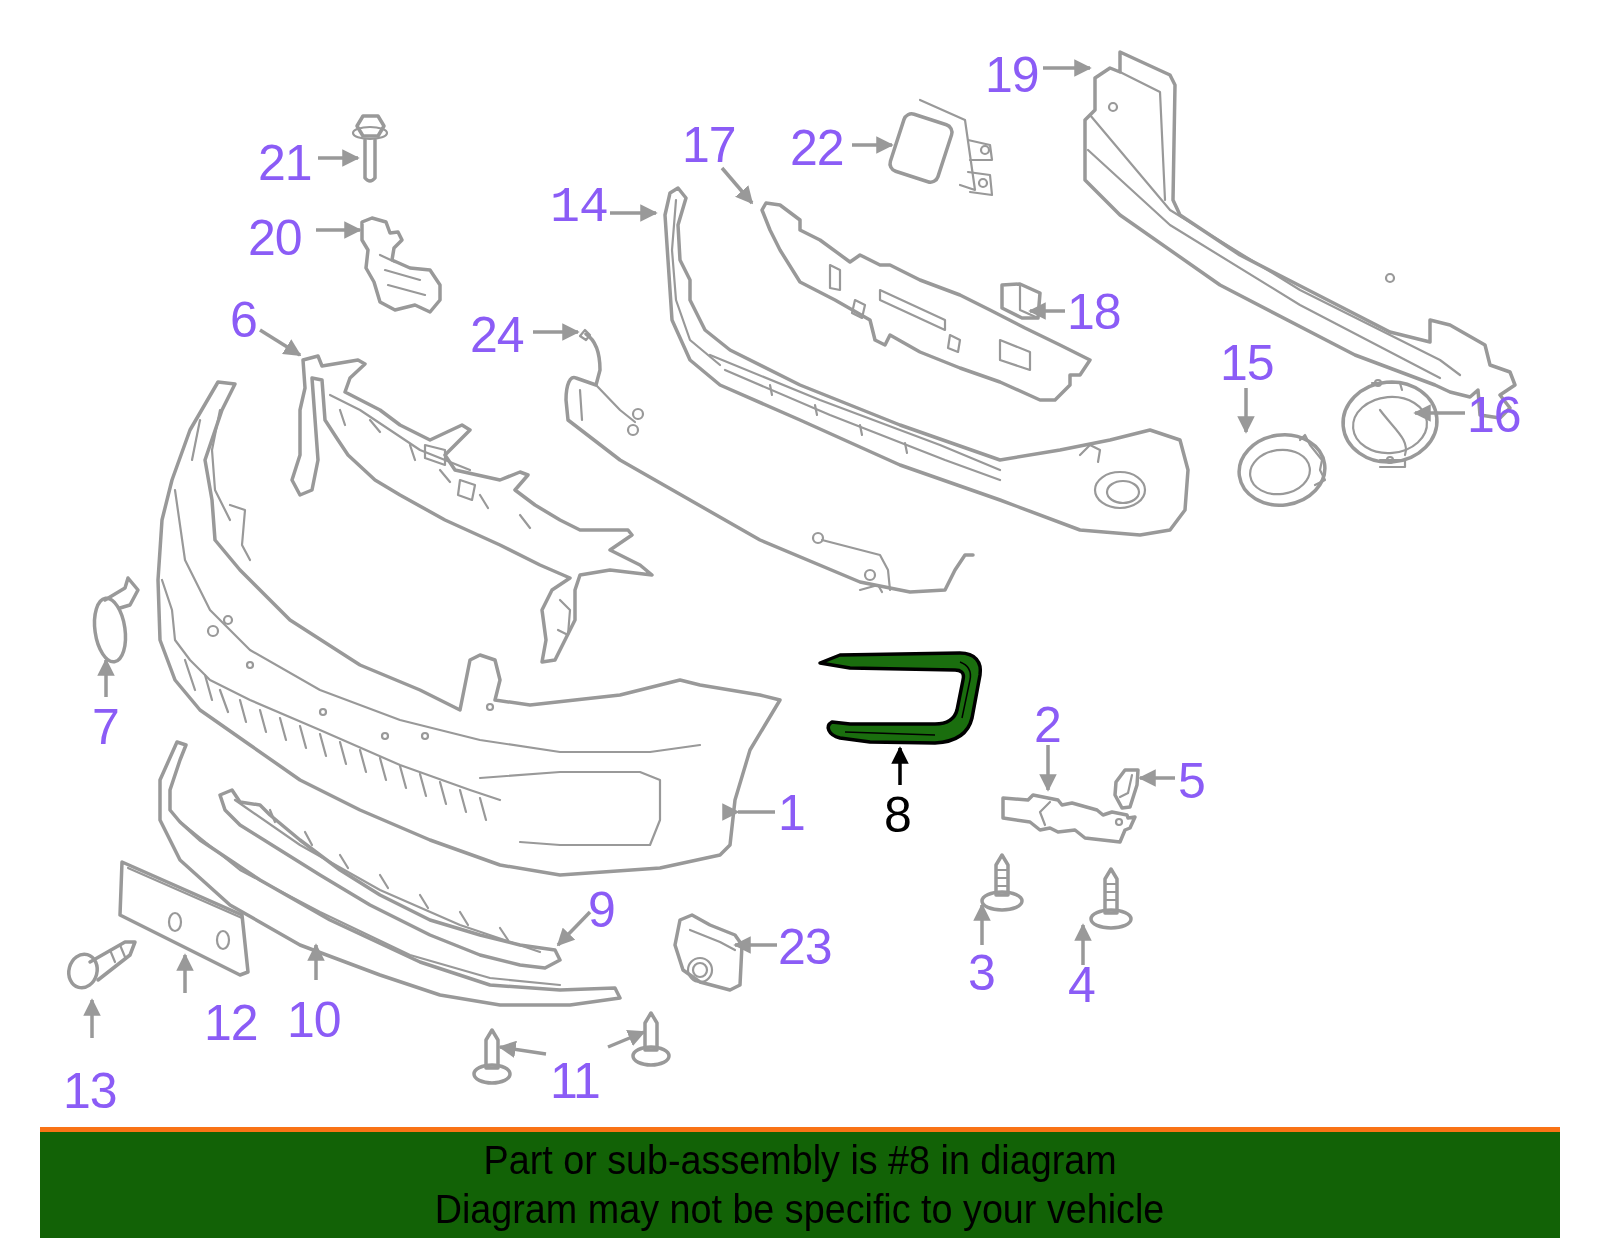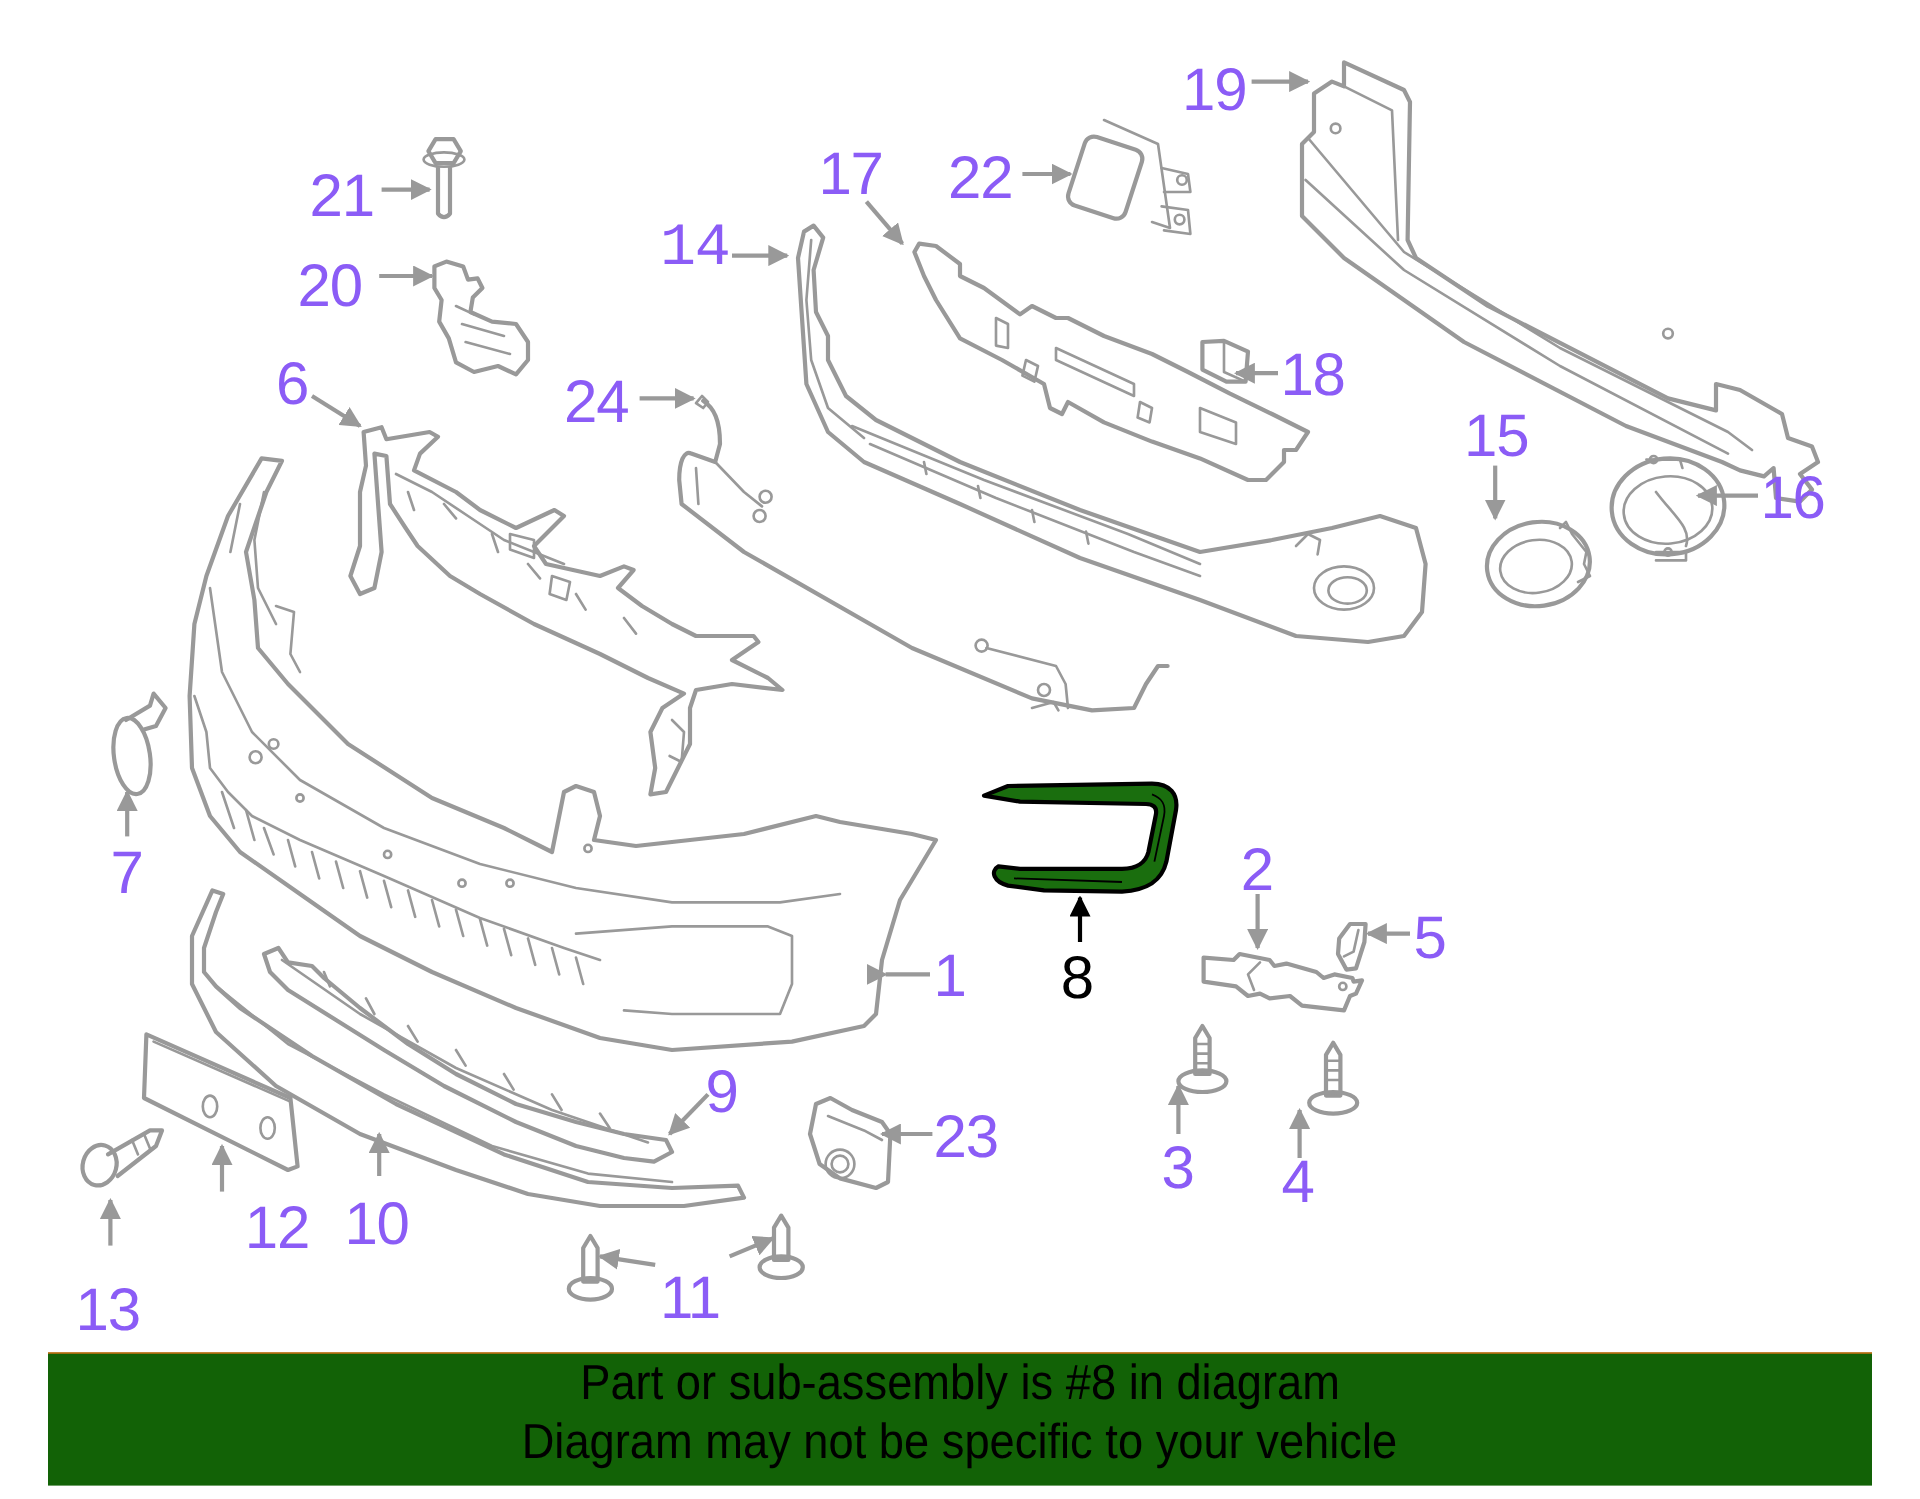--- a/index.html
+++ b/index.html
@@ -1,20 +1,20 @@
 <!DOCTYPE html>
 <html><head>
 <meta charset="utf-8">
 <style>
   html, body { margin: 0; padding: 0; background: #ffffff; }
   body { width: 1600px; height: 1249px; position: relative; overflow: hidden; font-family: "Liberation Sans", sans-serif; }
   #diagram { position: absolute; left: 0; top: 0; width: 1600px; height: 1249px; }
   .callout { position: absolute; font-family: "Liberation Sans", sans-serif; font-size: 50px; color: #8b5cf6; line-height: 1; letter-spacing: -1px; white-space: nowrap; }
   .callout.hl { color: #000000; }
-  .banner { position: absolute; left: 40px; top: 1127px; width: 1520px; height: 111px; background: #126206; border-top: 1px solid #f97316; box-sizing: border-box; display: flex; flex-direction: column; align-items: center; }
+  .banner { position: absolute; left: 40px; top: 1127px; width: 1520px; height: 111px; background: #126206; border-top: 5px solid #f97316; box-sizing: border-box; display: flex; flex-direction: column; align-items: center; justify-content: center; }
   .banner-line { font-family: "Liberation Sans", sans-serif; font-size: 41px; color: #000000; line-height: 49px; transform: scaleX(0.92); white-space: nowrap; }
   svg .p { fill: none; stroke: #999999; stroke-width: 3.5; stroke-linejoin: round; stroke-linecap: round; }
   svg .t { fill: none; stroke: #999999; stroke-width: 2.2; stroke-linejoin: round; stroke-linecap: round; }
   svg .a { stroke: #999999; stroke-width: 3.5; fill: none; }
 </style>
 </head>
 <body>
 
 <div id="diagram">
 <svg width="1600" height="1249" viewBox="0 0 1600 1249">

